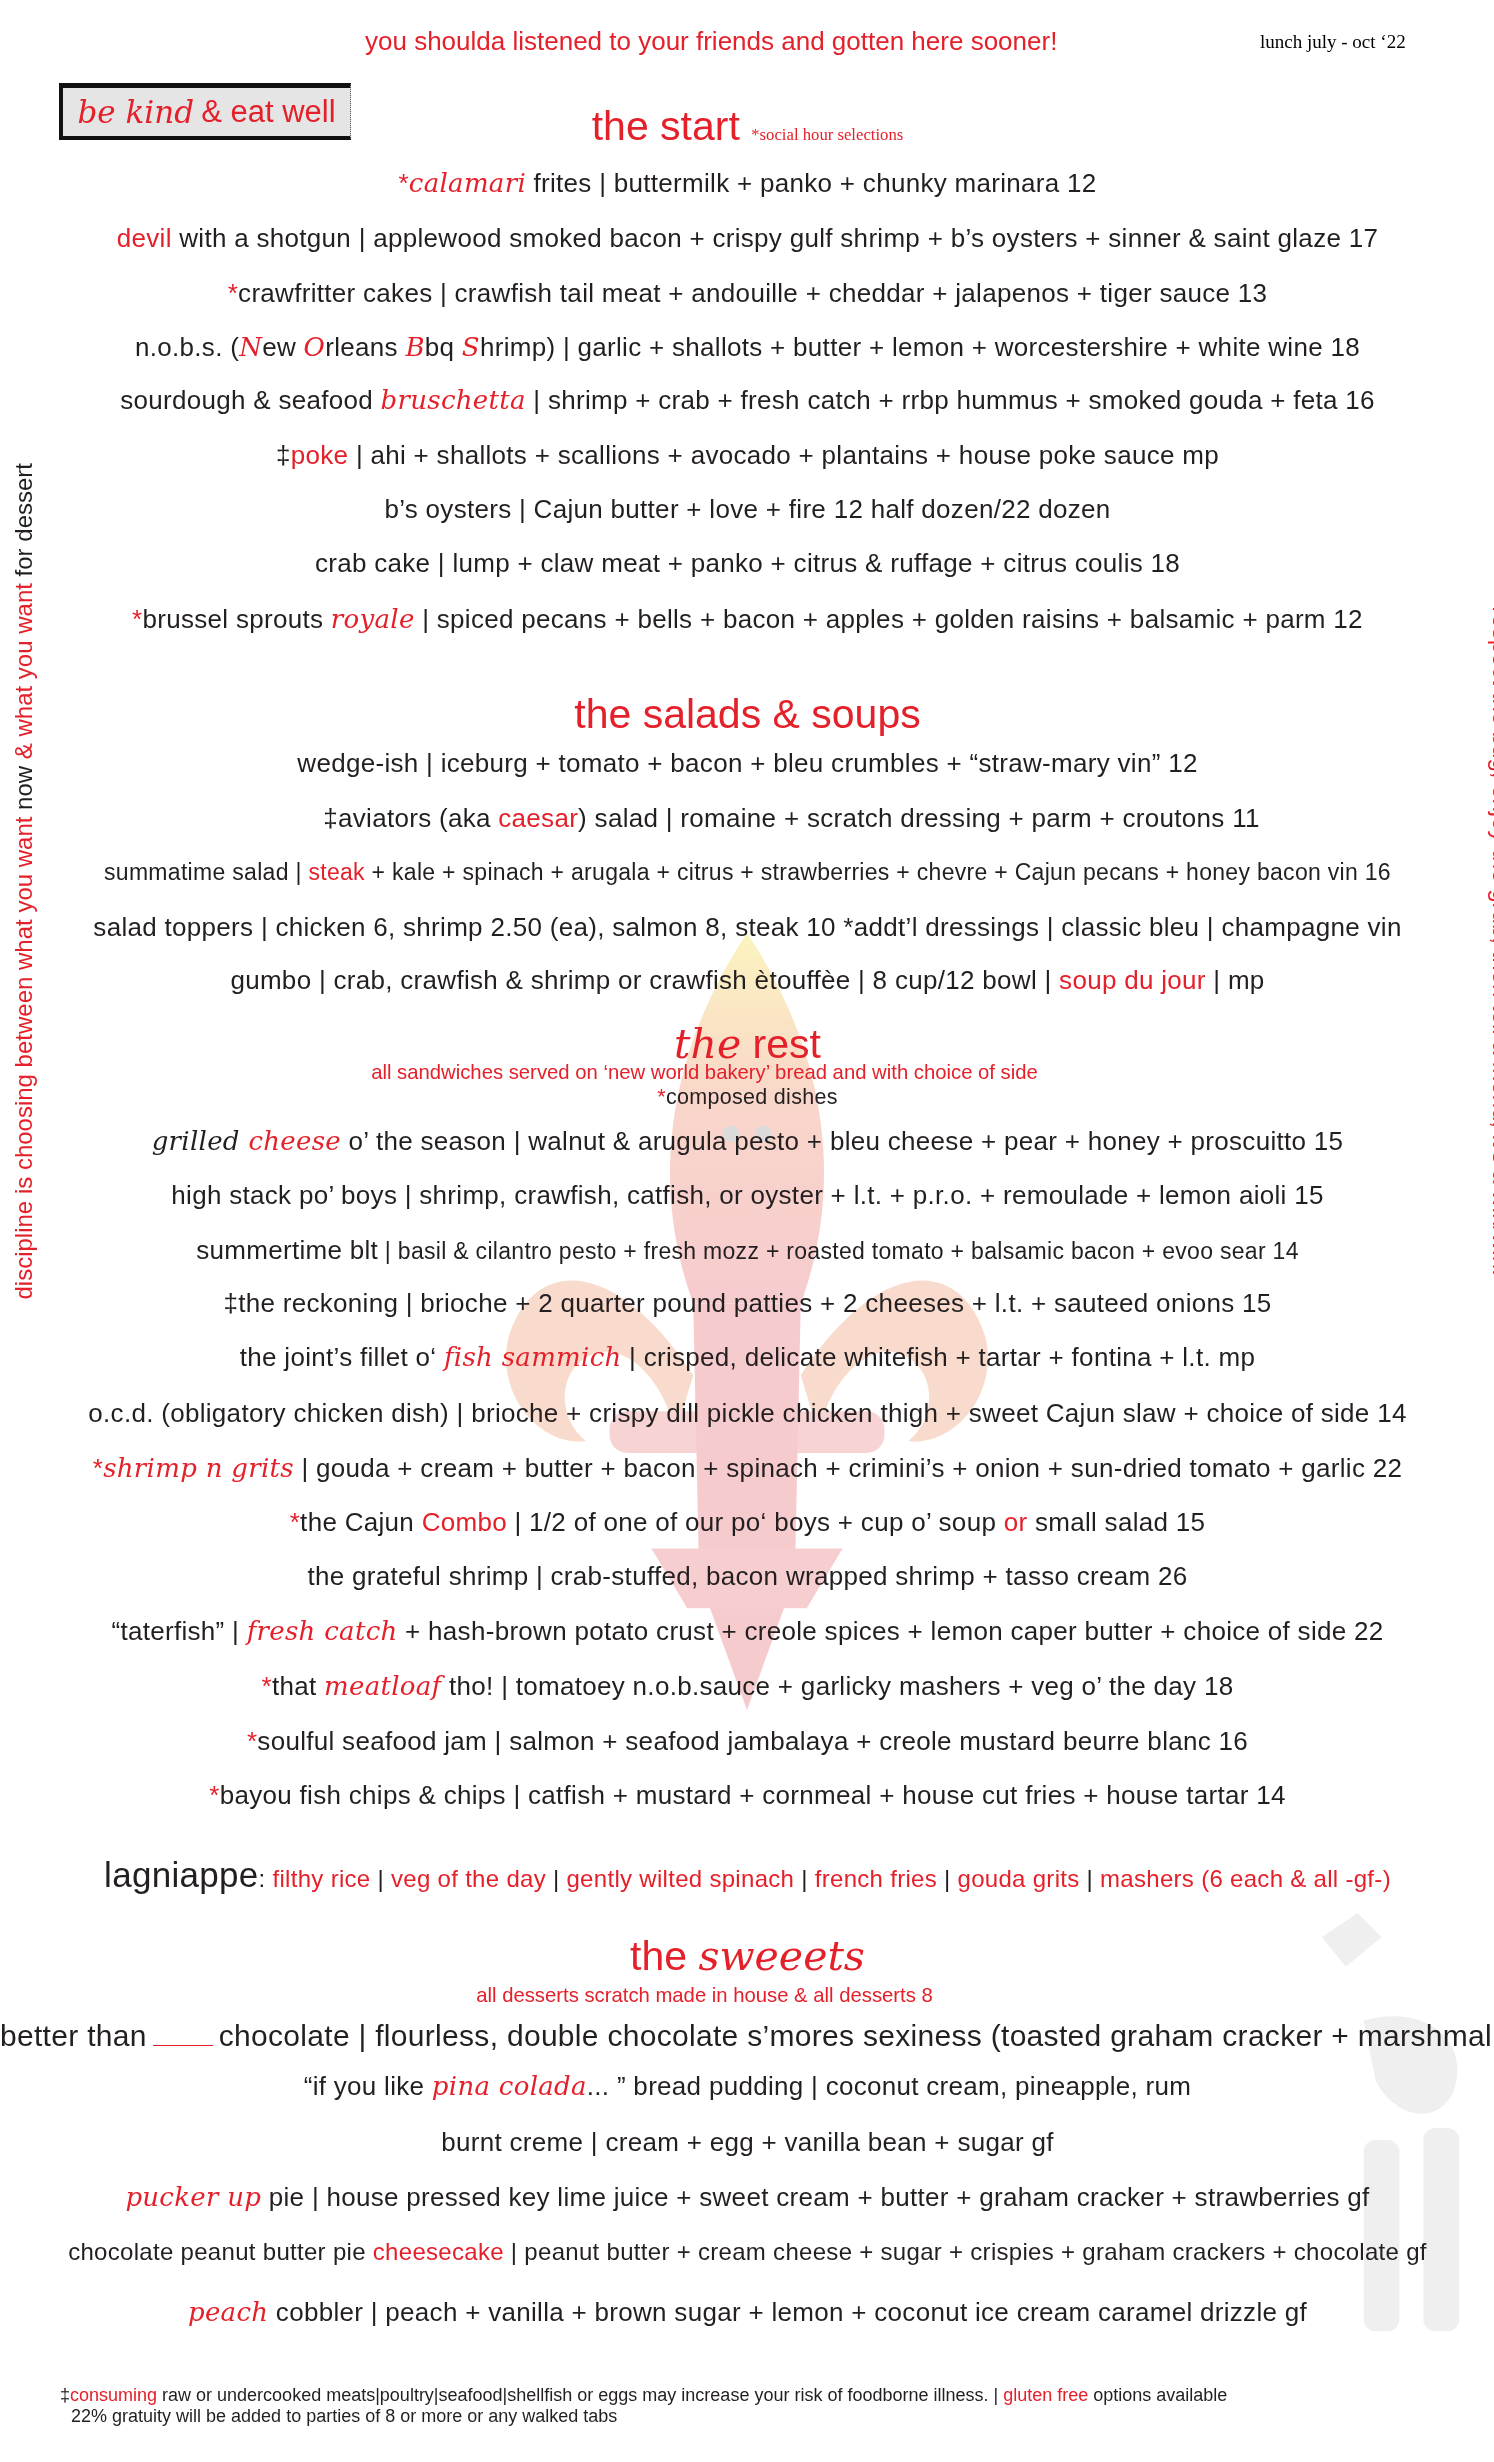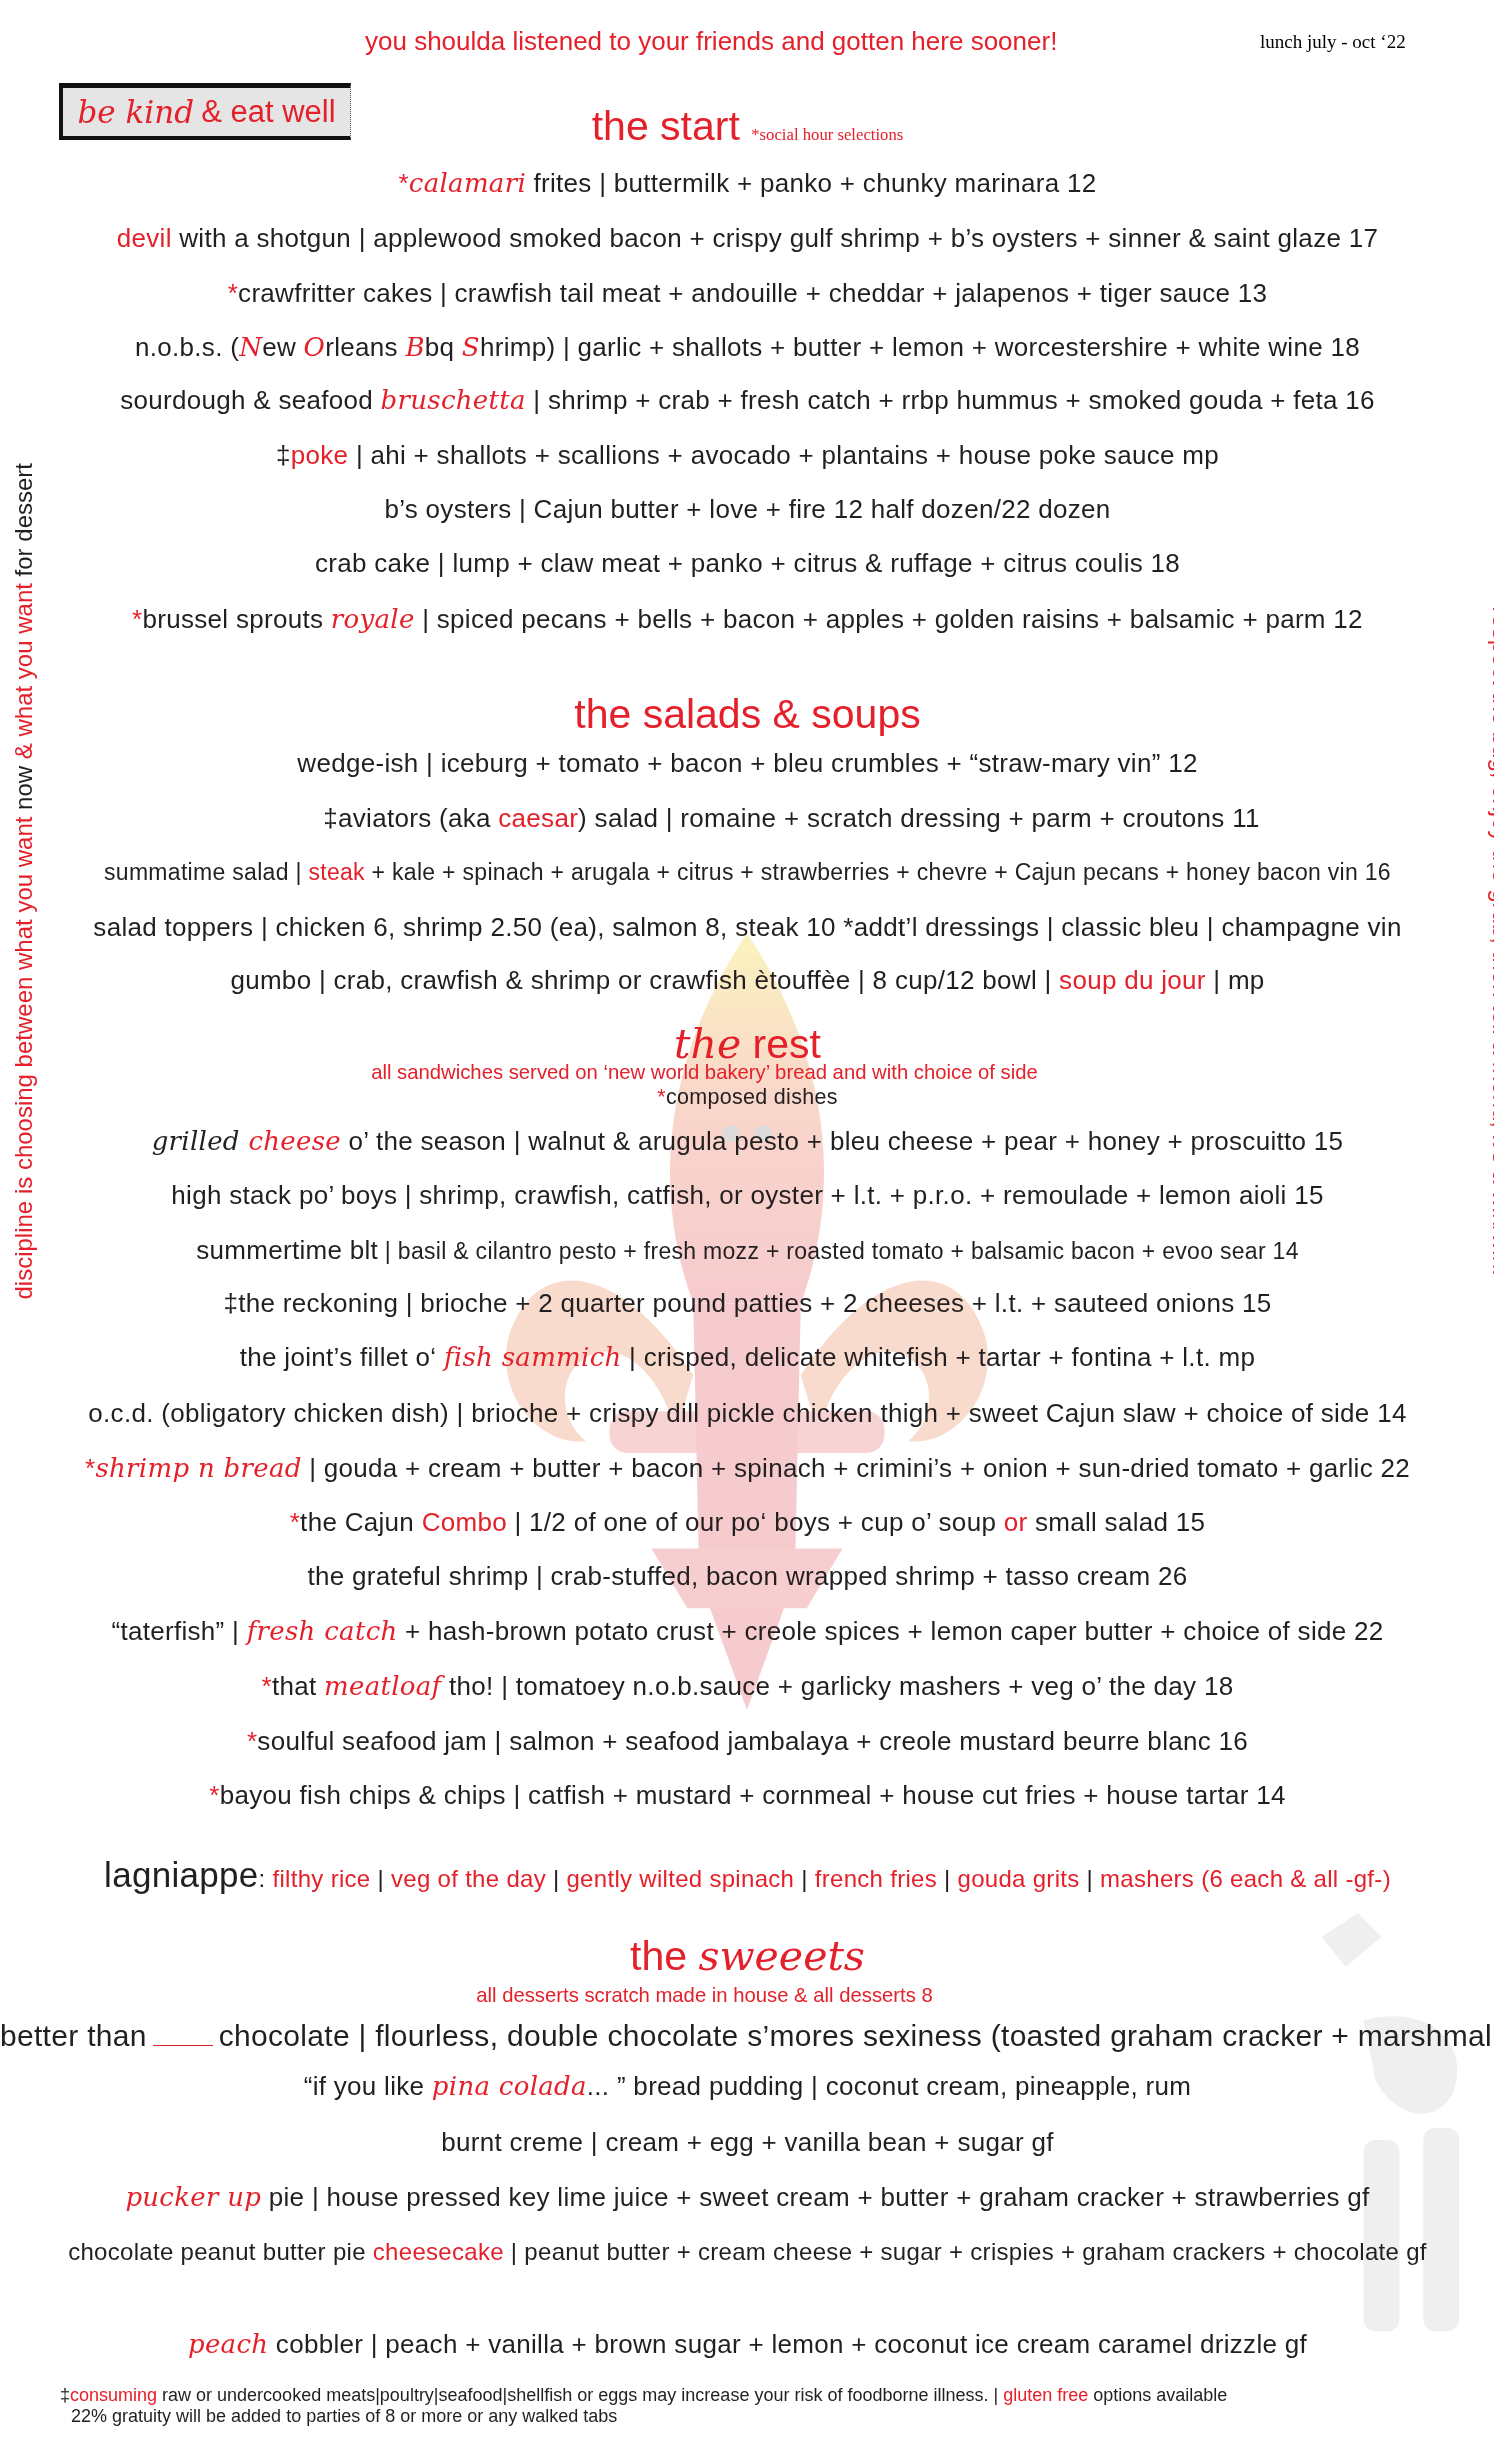--- a/index.html
+++ b/index.html
@@ -156,21 +156,21 @@
   <div class="line" style="top:1290px;">
     <span>‡</span><span>the reckoning</span><span> | brioche + 2 quarter pound patties + 2 cheeses + l.t. + sauteed onions  15</span>
   </div>
   <div class="line" style="top:1344px;">
     <span>the joint’s fillet o‘ </span><span class="script">fish sammich</span><span> | crisped, delicate whitefish + tartar + fontina + l.t. mp</span>
   </div>
   <div class="line" style="top:1400px;">
     <span>o.c.d. (obligatory chicken dish)</span><span> | brioche + crispy dill pickle chicken thigh + sweet Cajun slaw + choice of side  14</span>
   </div>
   <div class="line" style="top:1455px;">
-    <span class="red">*</span><span class="script">shrimp n bread</span><span> | gouda + cream + butter + bacon + spinach + crimini’s + onion + sun-dried tomato + garlic 22</span>
+    <span class="red">*</span><span class="script">shrimp n grits</span><span> | gouda + cream + butter + bacon + spinach + crimini’s + onion + sun-dried tomato + garlic 22</span>
   </div>
   <div class="line" style="top:1509px;">
     <span class="red">*</span><span>the Cajun </span><span class="red">Combo</span><span> | 1/2 of one of our po‘ boys + cup o’ soup </span><span class="red">or</span><span> small salad 15</span>
   </div>
   <div class="line" style="top:1563px;">
     <span>the grateful shrimp</span><span> | crab-stuffed, bacon wrapped shrimp + tasso cream 26</span>
   </div>
   <div class="line" style="top:1618px;">
     <span>“taterfish” | </span><span class="script">fresh catch</span><span> + hash-brown potato crust + creole spices + lemon caper butter + choice of side 22</span>
   </div>
@@ -202,21 +202,21 @@
   </div>
   <div class="line" style="top:2129px;">
     <span>burnt creme</span><span> | cream + egg + vanilla bean + sugar gf</span>
   </div>
   <div class="line" style="top:2184px;">
     <span class="script">pucker up</span><span> pie</span><span> | house pressed key lime juice + sweet cream + butter + graham cracker + strawberries gf</span>
   </div>
   <div class="line" style="top:2240px; font-size:24px;">
     <span>chocolate peanut butter pie </span><span class="red">cheesecake</span><span> | peanut butter + cream cheese + sugar + crispies + graham crackers + chocolate gf</span>
   </div>
-  <div class="line" style="top:2299px;margin-top:32px;">
+  <div class="line" style="top:2299px;">
     <span class="script">peach</span><span> cobbler</span><span> | peach + vanilla + brown sugar + lemon + coconut ice cream caramel drizzle gf</span>
   </div>
 
   <div class="foot" style="top:2386px;">
     <span>‡</span><span class="red">consuming</span><span> raw or undercooked meats|poultry|seafood|shellfish or eggs may increase your risk of foodborne illness. | </span><span class="red">gluten free</span><span> options available</span>
   </div>
   <div class="foot" style="top:2407px; left:71px;">22% gratuity will be added to parties of 8 or more or any walked tabs</div>
 
 </div>
 

